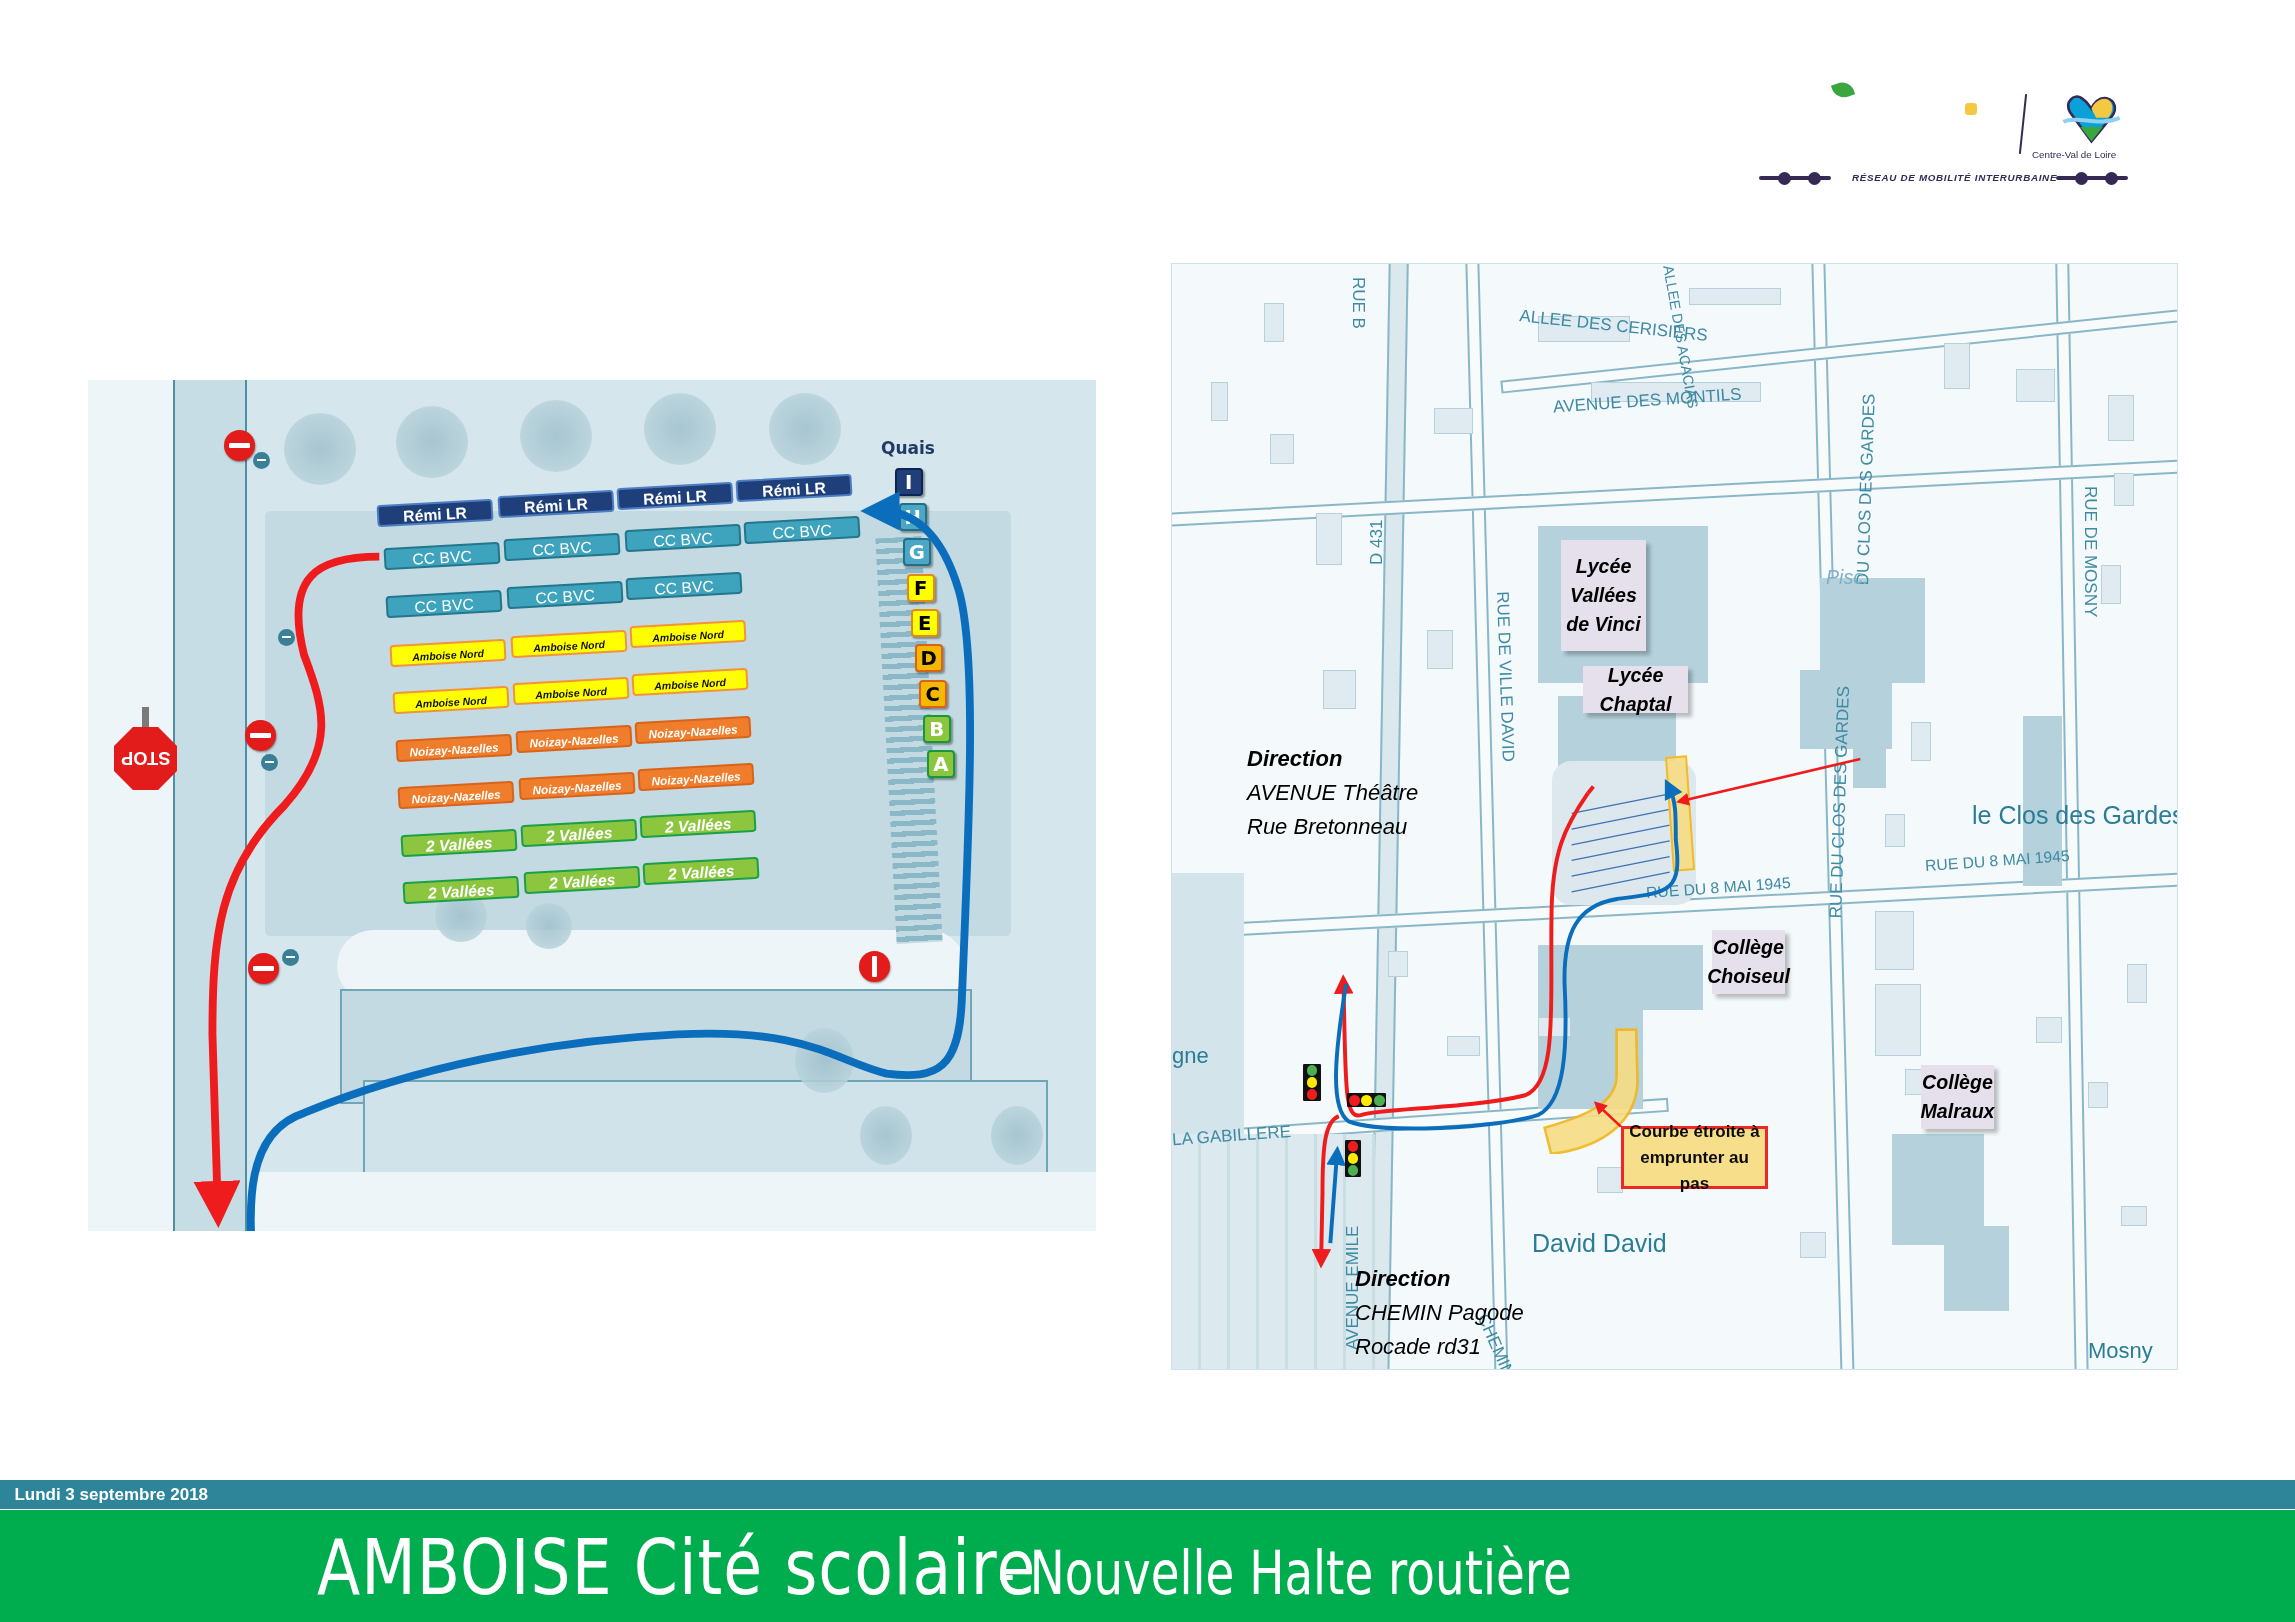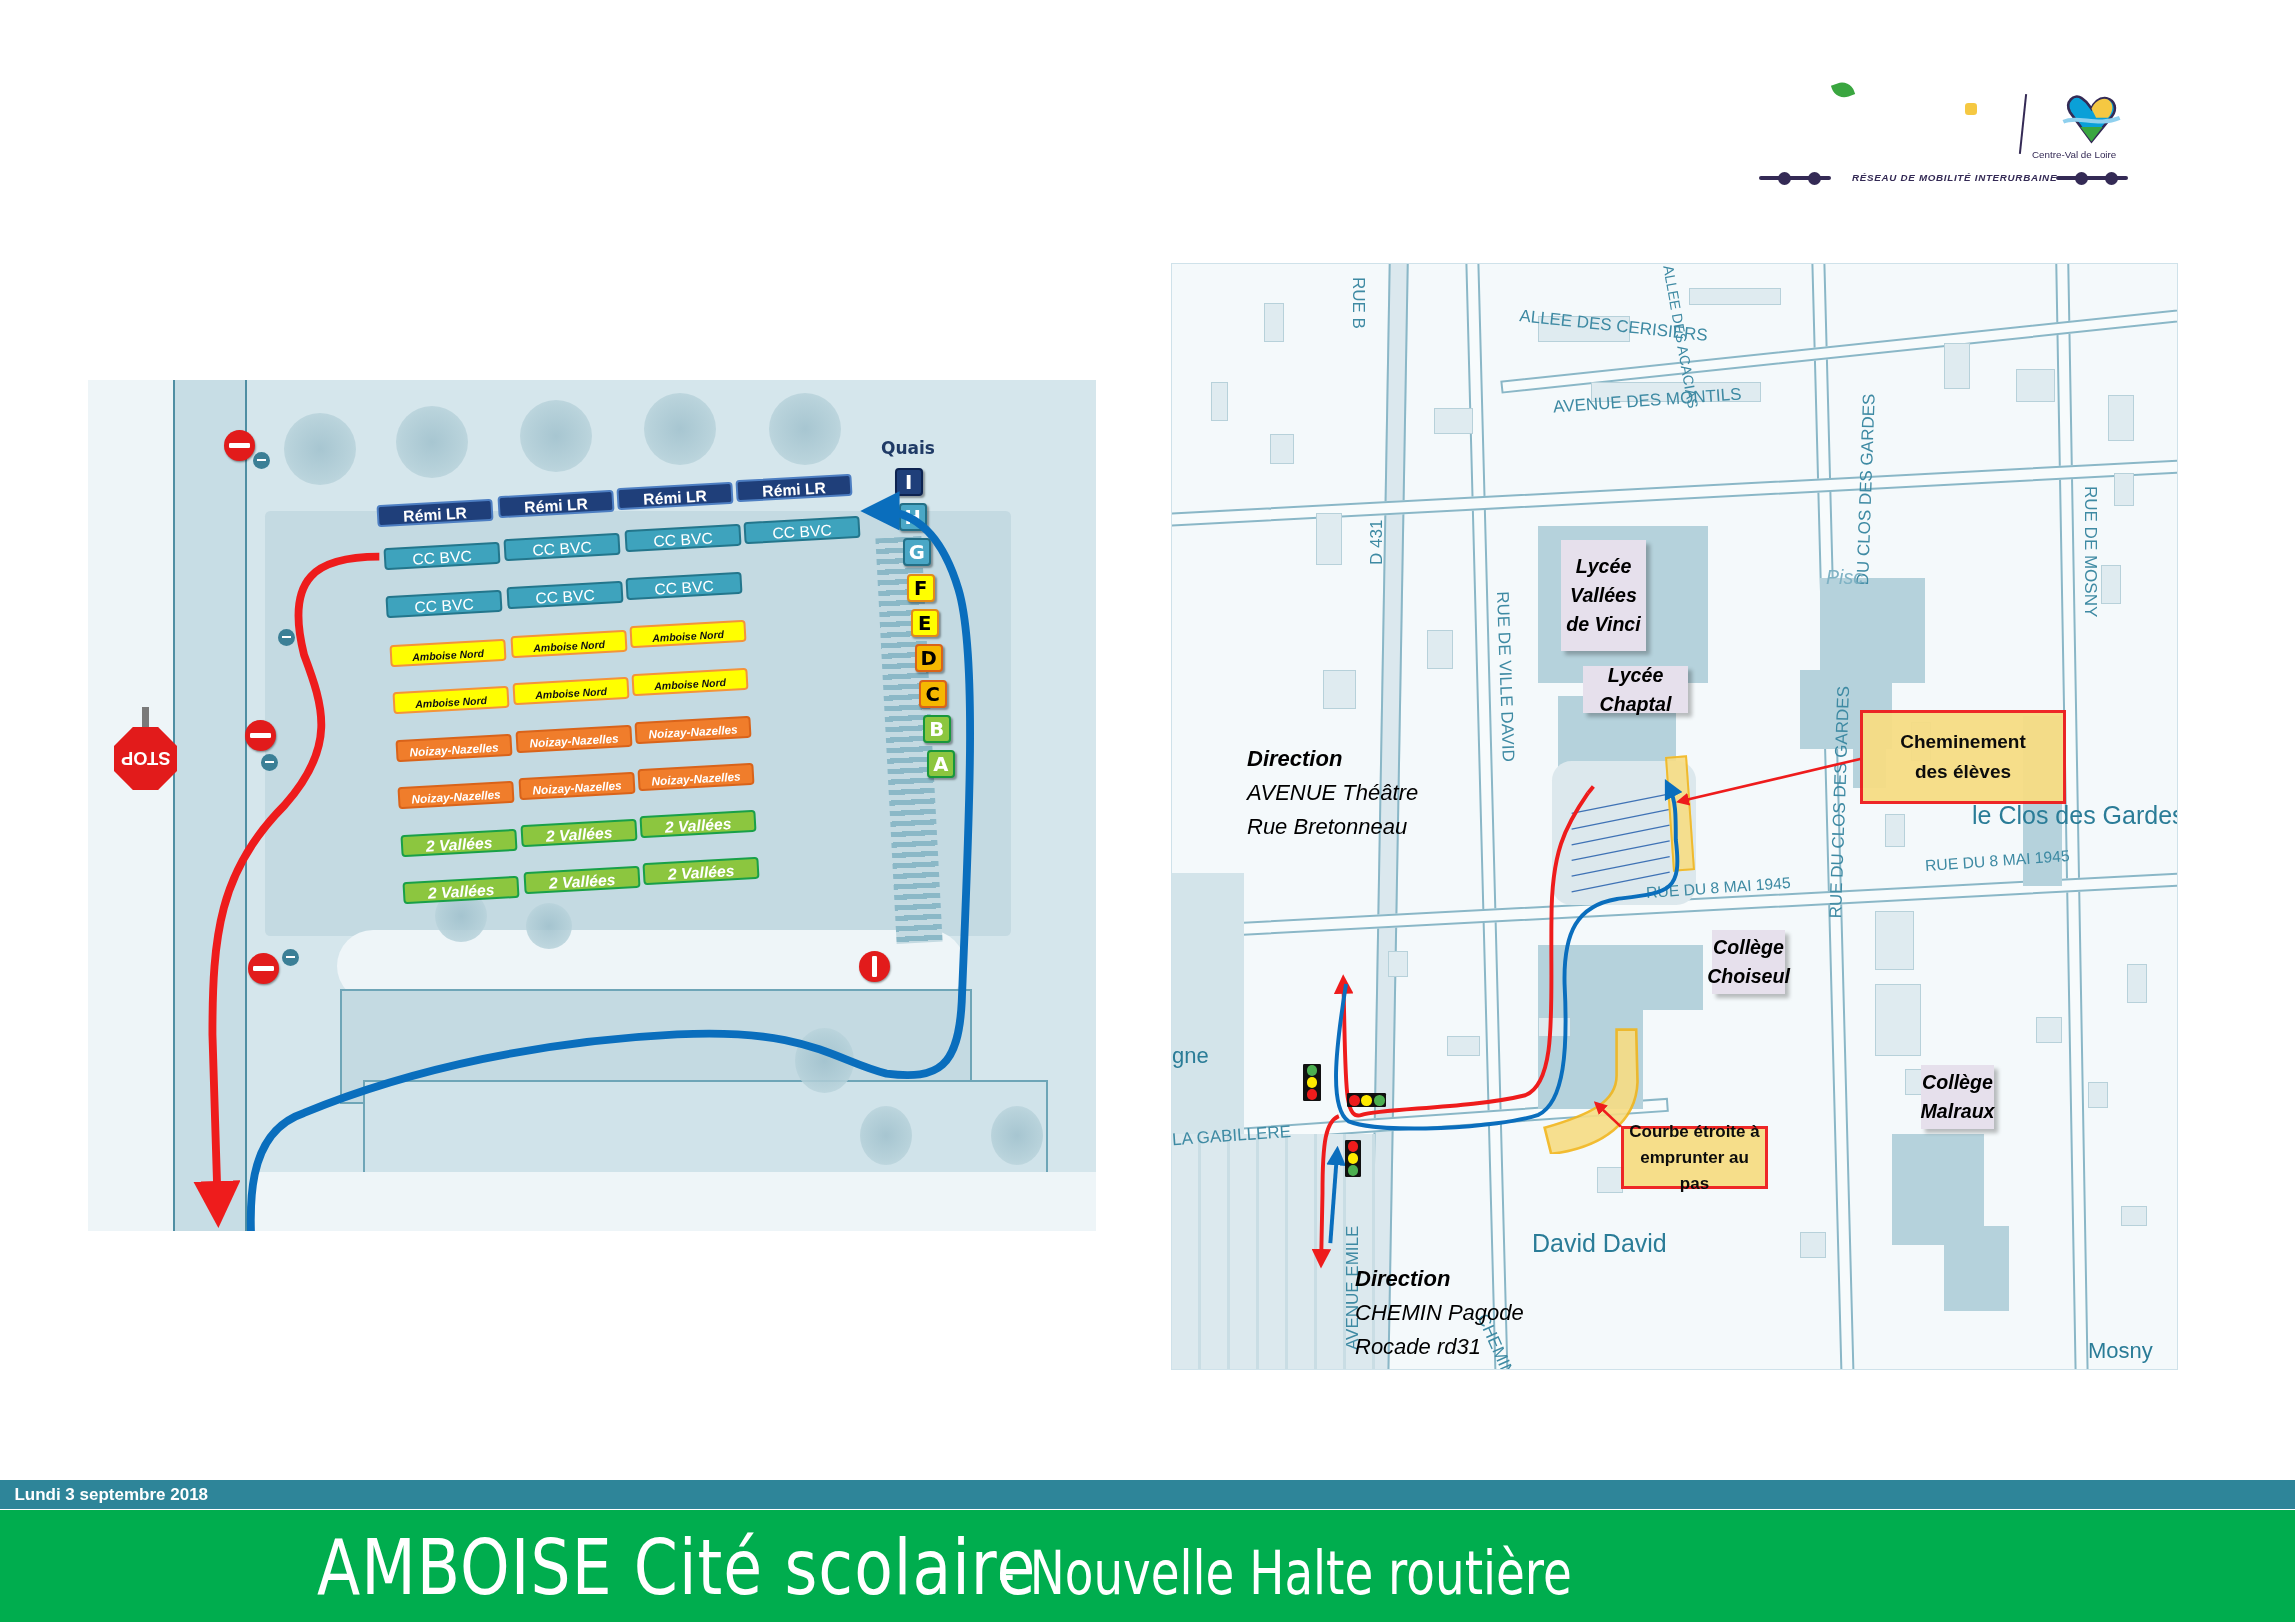--- a/index.html
+++ b/index.html
@@ -284,22 +284,20 @@
 
   <div class="school" style="left:389px;top:276px;width:85px;height:111px;white-space:pre-line;">Lycée
 Vallées
 de Vinci</div>
   <div class="school" style="left:411px;top:402px;width:105px;height:47px;">Lycée Chaptal</div>
   <div class="school" style="left:540px;top:666px;width:73px;height:64px;white-space:pre-line;">Collège
 Choiseul</div>
   <div class="school" style="left:749px;top:801px;width:73px;height:64px;white-space:pre-line;">Collège
 Malraux</div>
 
-  <div class="callout" style="left:688px;top:446px;width:206px;height:94px;white-space:pre-line;">Cheminement
-des élèves</div>
   <div class="callout" style="left:449px;top:862px;width:147px;height:63px;white-space:pre-line;font-size:17px;line-height:26px;">Courbe étroite à
 emprunter au pas</div>
 
   <svg class="abs" style="left:0;top:0;" width="1005" height="1105" viewBox="0 0 1536 1688">
     <defs>
       <marker id="mR" markerWidth="5" markerHeight="5" refX="2.5" refY="2.5" orient="auto">
           <path d="M0,0 L5,2.5 L0,5 Z" fill="#ee1c1c"></path>
         </marker>
       <marker id="mB" markerWidth="5" markerHeight="5" refX="2.5" refY="2.5" orient="auto">
           <path d="M0,0 L5,2.5 L0,5 Z" fill="#0a6ebd"></path>

